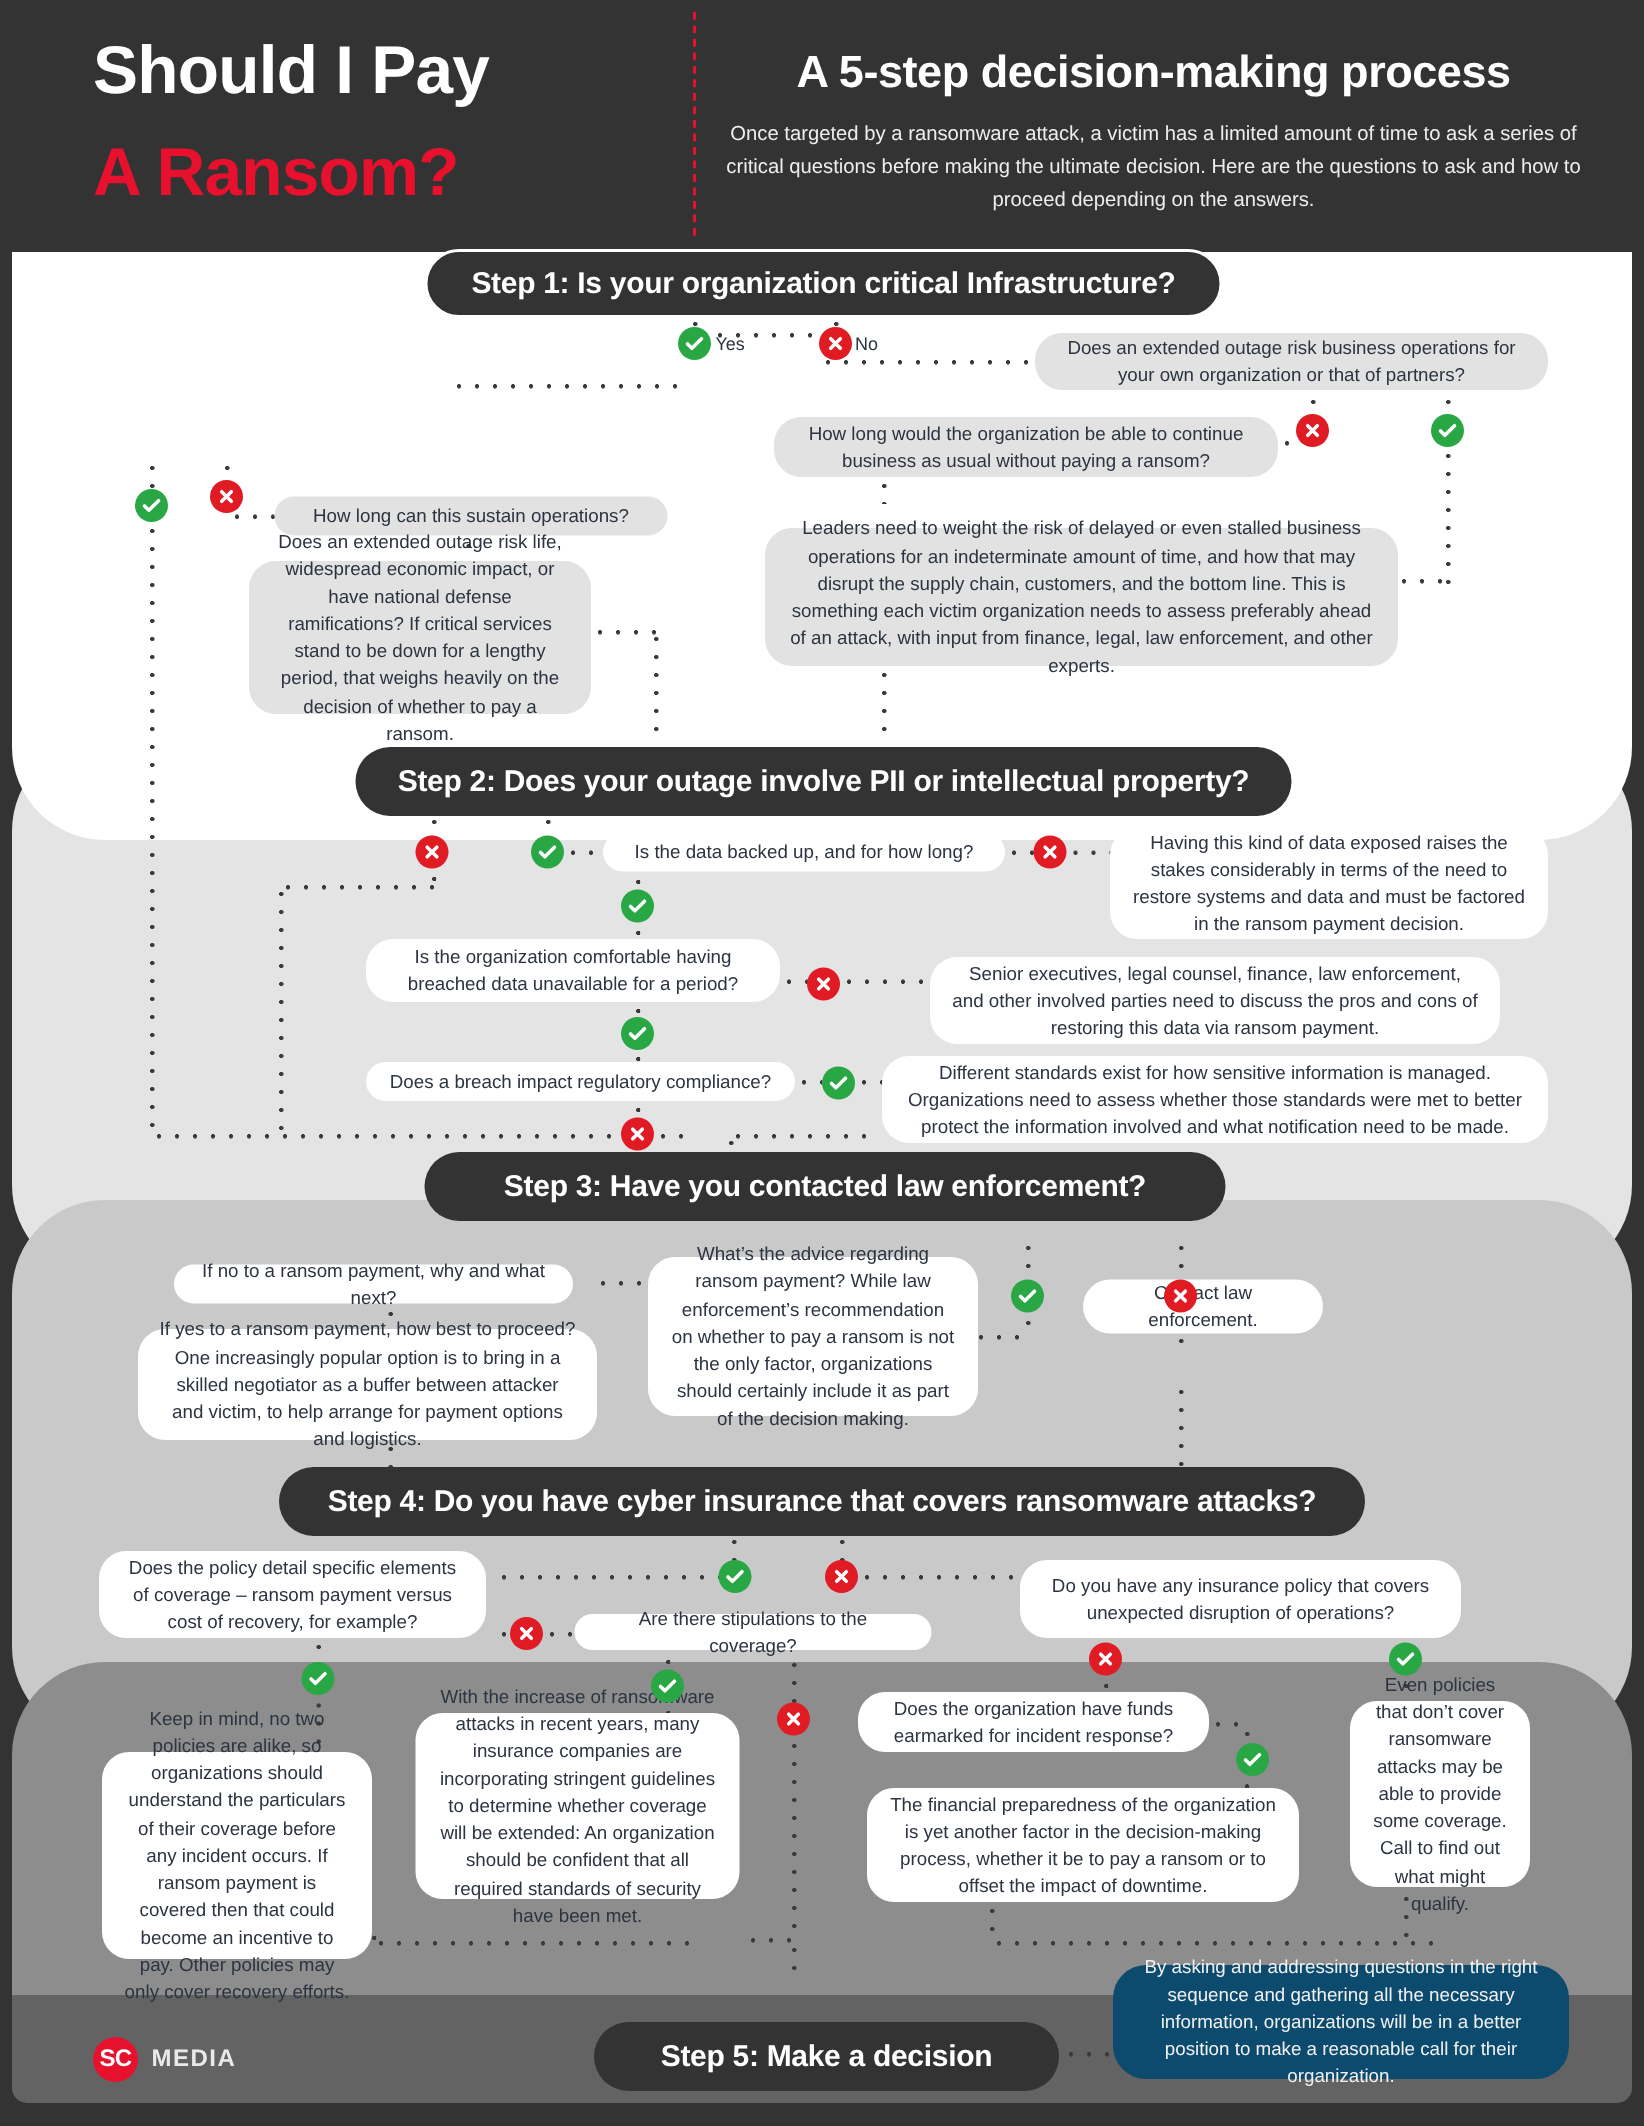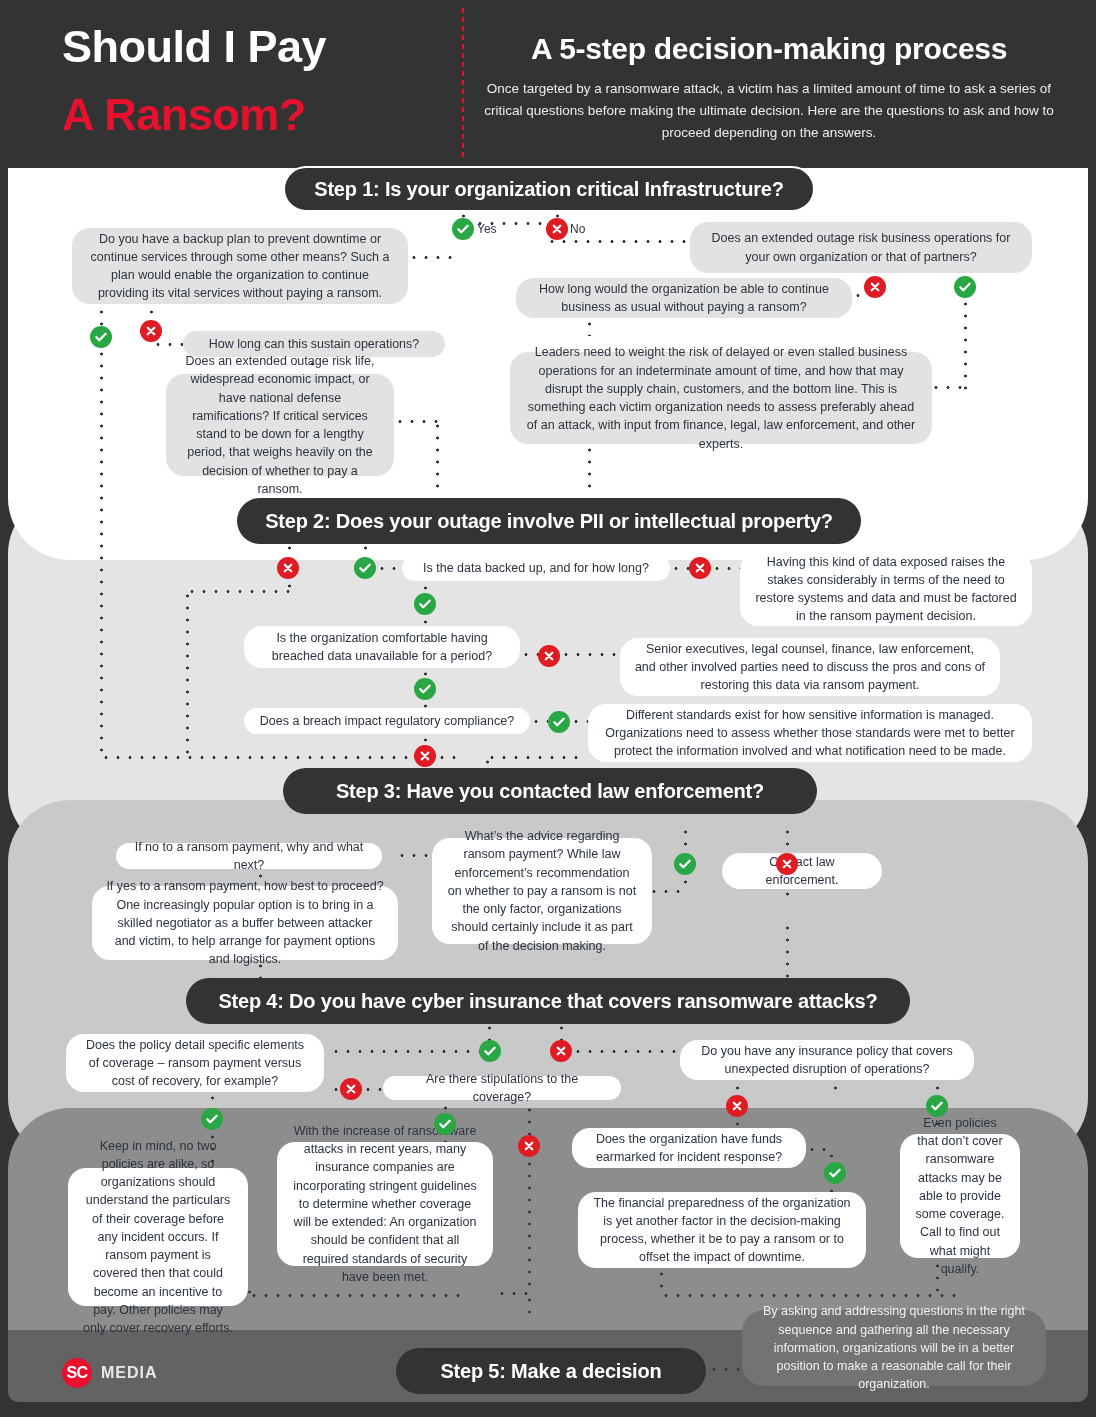--- a/index.html
+++ b/index.html
@@ -86,21 +86,21 @@
     font-size: 12.5px;
     line-height: 1.46;
     color:#2b3440;
     text-align:center;
     display:flex; align-items:center; justify-content:center;
     padding: 8px 14px;
     z-index: 20;
   }
   .bub.gray  { background:#e2e2e2; }
   .bub.white { background:#ffffff; }
-  .bub.dark  { background:#737373; color:#f1f1f1; }
+  .bub.dark  { background:#0c4a6e; color:#f1f1f1; }
   .bub.pill  { border-radius: 22px; }
 
   
   .marker {
     position:absolute;
     width: 22px; height: 22px;
     border-radius: 50%;
     display:flex; align-items:center; justify-content:center;
     z-index: 40;
   }
@@ -172,21 +172,20 @@
   <div class="marker-label" style="left:477px; top:222px;">Yes</div>
 
   <div class="marker no" style="left:546px; top:218px;">
     <svg viewBox="0 0 24 24">
         <path d="M6.5 6.5l11 11M17.5 6.5l-11 11" fill="none" stroke="#fff" stroke-width="4" stroke-linecap="round"></path>
       </svg>
   </div>
   <div class="marker-label" style="left:570px; top:222px;">No</div>
 
   <div class="dline h" style="left:300px; top:256px; width:152px;"></div>
-  <div class="bub gray" style="left:72px; top:228px; width:336px; height:76px;">Do you have a backup plan to prevent downtime or continue services through some other means? Such a plan would enable the organization to continue providing its vital services without paying a ransom.</div>
 
   <div class="dline v" style="left:100px; top:306px; height:24px;"></div>
   <div class="dline v" style="left:150px; top:306px; height:16px;"></div>
 
   <div class="marker yes" style="left:90px; top:326px;">
     <svg viewBox="0 0 24 24">
         <path d="M4 12.5l5 5L20 6.5" fill="none" stroke="#fff" stroke-width="4" stroke-linecap="round" stroke-linejoin="round"></path>
       </svg>
   </div>
   <div class="marker no" style="left:140px; top:320px;">
@@ -201,21 +200,21 @@
   <div class="dline v" style="left:311px; top:358px; height:18px;"></div>
   <div class="bub gray" style="left:166px; top:374px; width:228px; height:102px;">Does an extended outage risk life, widespread economic impact, or have national defense ramifications? If critical services stand to be down for a lengthy period, that weighs heavily on the decision of whether to pay a ransom.</div>
 
   <div class="dline h" style="left:394px; top:420px; width:44px;"></div>
   <div class="dline v" style="left:436px; top:420px; height:74px;"></div>
 
   <div class="dline v" style="left:100px; top:348px; height:410px;"></div>
   <div class="dline h" style="left:100px; top:756px; width:360px;"></div>
 
   <div class="dline h" style="left:546px; top:240px; width:148px;"></div>
-  <div class="bub gray" style="left:690px; top:222px; width:342px; height:51px;">Does an extended outage risk business operations for your own organization or that of partners?</div>
+  <div class="bub gray" style="left:690px; top:222px; width:342px; height:38px;">Does an extended outage risk business operations for your own organization or that of partners?</div>
 
   <div class="dline v" style="left:874px; top:262px; height:16px;"></div>
   <div class="dline v" style="left:964px; top:262px; height:16px;"></div>
 
   <div class="marker no" style="left:864px; top:276px;">
     <svg viewBox="0 0 24 24">
         <path d="M6.5 6.5l11 11M17.5 6.5l-11 11" fill="none" stroke="#fff" stroke-width="4" stroke-linecap="round"></path>
       </svg>
   </div>
   <div class="marker yes" style="left:954px; top:276px;">
@@ -361,21 +360,21 @@
   <div class="marker no" style="left:550px; top:1040px;">
     <svg viewBox="0 0 24 24">
         <path d="M6.5 6.5l11 11M17.5 6.5l-11 11" fill="none" stroke="#fff" stroke-width="4" stroke-linecap="round"></path>
       </svg>
   </div>
 
   <div class="dline h" style="left:330px; top:1050px; width:150px;"></div>
   <div class="bub white" style="left:66px; top:1034px; width:258px; height:58px;">Does the policy detail specific elements of coverage – ransom payment versus cost of recovery, for example?</div>
 
   <div class="dline h" style="left:572px; top:1050px; width:108px;"></div>
-  <div class="bub white" style="left:680px; top:1040px; width:294px; height:40px;">Do you have any insurance policy that covers unexpected disruption of operations?</div>
+  <div class="bub white" style="left:680px; top:1040px; width:294px; height:52px;">Do you have any insurance policy that covers unexpected disruption of operations?</div>
 
   <div class="dline h" style="left:330px; top:1088px; width:14px;"></div>
   <div class="marker no" style="left:340px; top:1078px;">
     <svg viewBox="0 0 24 24">
         <path d="M6.5 6.5l11 11M17.5 6.5l-11 11" fill="none" stroke="#fff" stroke-width="4" stroke-linecap="round"></path>
       </svg>
   </div>
   <div class="dline h" style="left:362px; top:1088px; width:22px;"></div>
   <div class="bub white pill" style="left:383px; top:1076px; width:238px; height:24px;">Are there stipulations to the coverage?</div>
 

